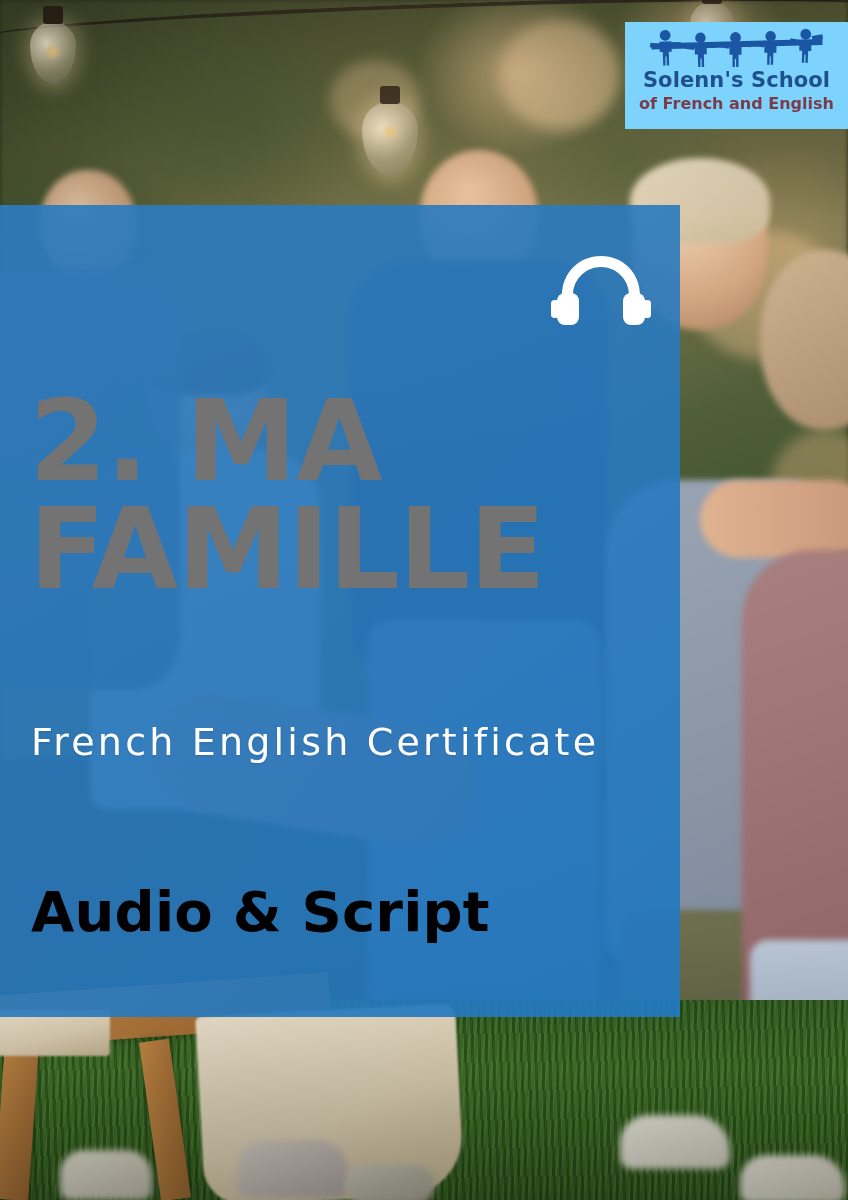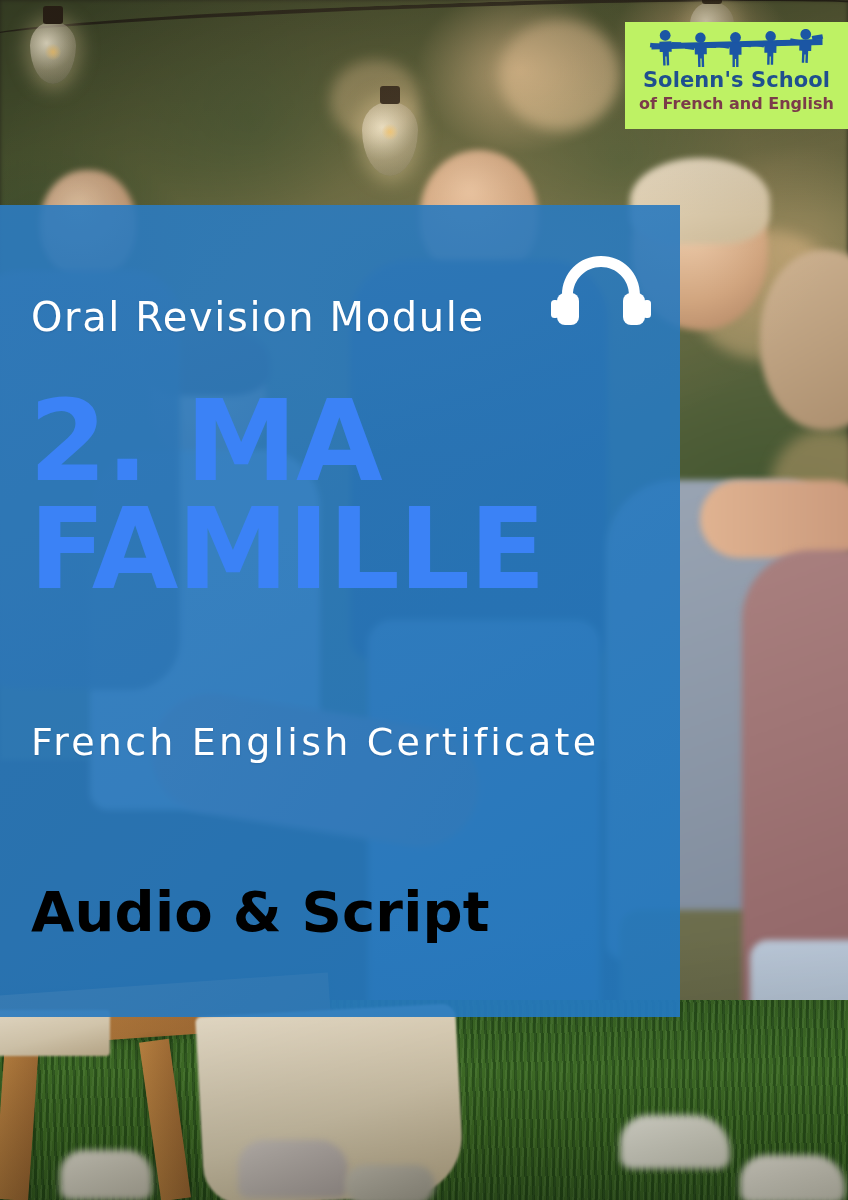--- a/index.html
+++ b/index.html
@@ -92,21 +92,21 @@
     mix-blend-mode:normal;
   }
   .overlay-tint{
     position:absolute;left:0;top:205px;width:680px;height:812px;
     background:rgba(46,126,192,.30);
   }
 
   
   .logo-box{
     position:absolute;left:625px;top:22px;width:223px;height:107px;
-    background:#bef264;
+    background:#7dd3fc;
     display:flex;flex-direction:column;align-items:center;justify-content:flex-start;
     padding-top:7px;box-sizing:border-box;
   }
   .logo-figs{width:186px;height:38px;display:block;}
   .logo-name{
     font-family:"DejaVu Sans","Liberation Sans",sans-serif;
     font-weight:bold;font-size:21px;color:#1f4f8f;line-height:1.02;margin-top:3px;
     letter-spacing:.1px;white-space:nowrap;
   }
   .logo-sub{
@@ -120,21 +120,21 @@
 
   
   .t-kicker{
     position:absolute;left:31px;top:294px;width:600px;
     color:#ffffff;font-size:40px;font-weight:400;letter-spacing:1.6px;
     font-family:"DejaVu Sans","Liberation Sans",sans-serif;
     text-shadow:0 1px 2px rgba(0,40,80,.18);
   }
   .t-title{
     position:absolute;left:29px;top:388px;width:640px;
-    color:#3b82f6;font-size:112px;font-weight:bold;line-height:.96;
+    color:#737373;font-size:112px;font-weight:bold;line-height:.96;
     letter-spacing:-1px;
     font-family:"DejaVu Sans","Liberation Sans",sans-serif;
   }
   .t-sub{
     position:absolute;left:31px;top:715px;width:600px;
     color:#ffffff;font-size:38px;font-weight:400;line-height:1.47;letter-spacing:3.2px;
     font-family:"DejaVu Sans","Liberation Sans",sans-serif;
     text-shadow:0 1px 2px rgba(0,40,80,.16);
   }
   .t-tag{
@@ -267,18 +267,17 @@
   </div>
 
   <svg class="headphones" viewBox="0 0 100 76">
     <path d="M50 3 C28 3 11 20 11 42 v9 h11 v-9 c0-15.5 12.6-28 28-28 s28 12.5 28 28 v9 h11 v-9 C89 20 72 3 50 3 Z" fill="#ffffff"></path>
     <rect x="6" y="40" width="22" height="32" rx="8" fill="#ffffff"></rect>
     <rect x="72" y="40" width="22" height="32" rx="8" fill="#ffffff"></rect>
     <rect x="0" y="47" width="8" height="18" rx="3.5" fill="#ffffff"></rect>
     <rect x="92" y="47" width="8" height="18" rx="3.5" fill="#ffffff"></rect>
   </svg>
 
-  <div class="t-kicker">Oral Revision Module</div>
   <div class="t-title">2. MA FAMILLE</div>
   <div class="t-sub">French English Certificate</div>
   <div class="t-tag">Audio &amp; Script</div>
 
 </div>
 
 </body></html>

